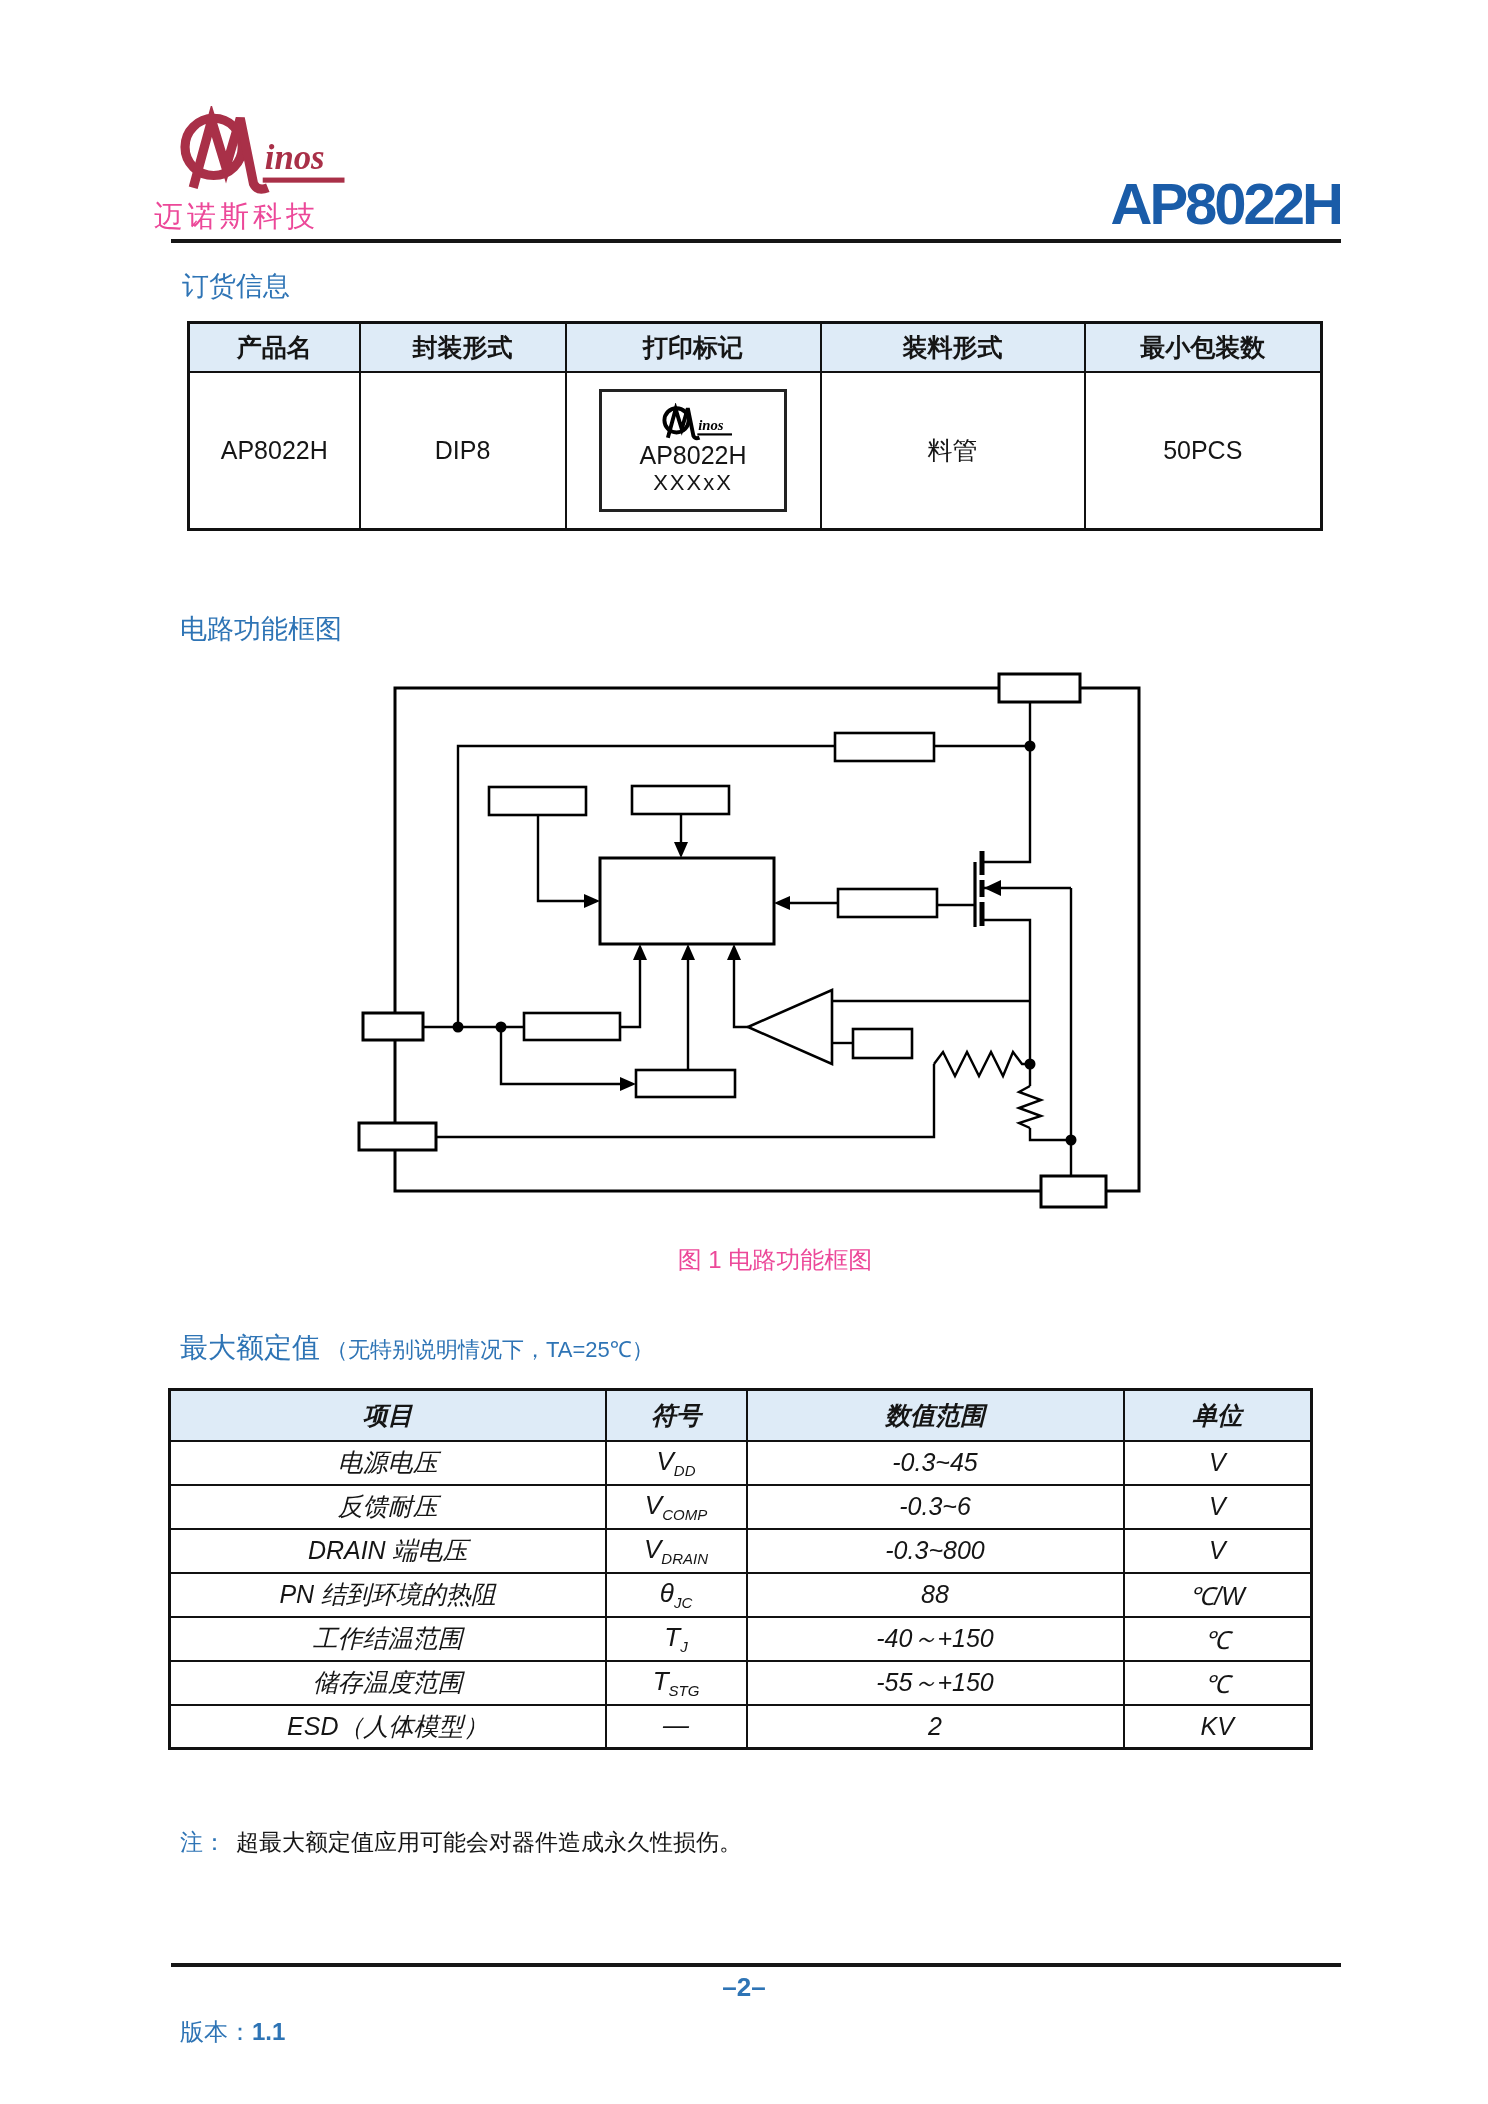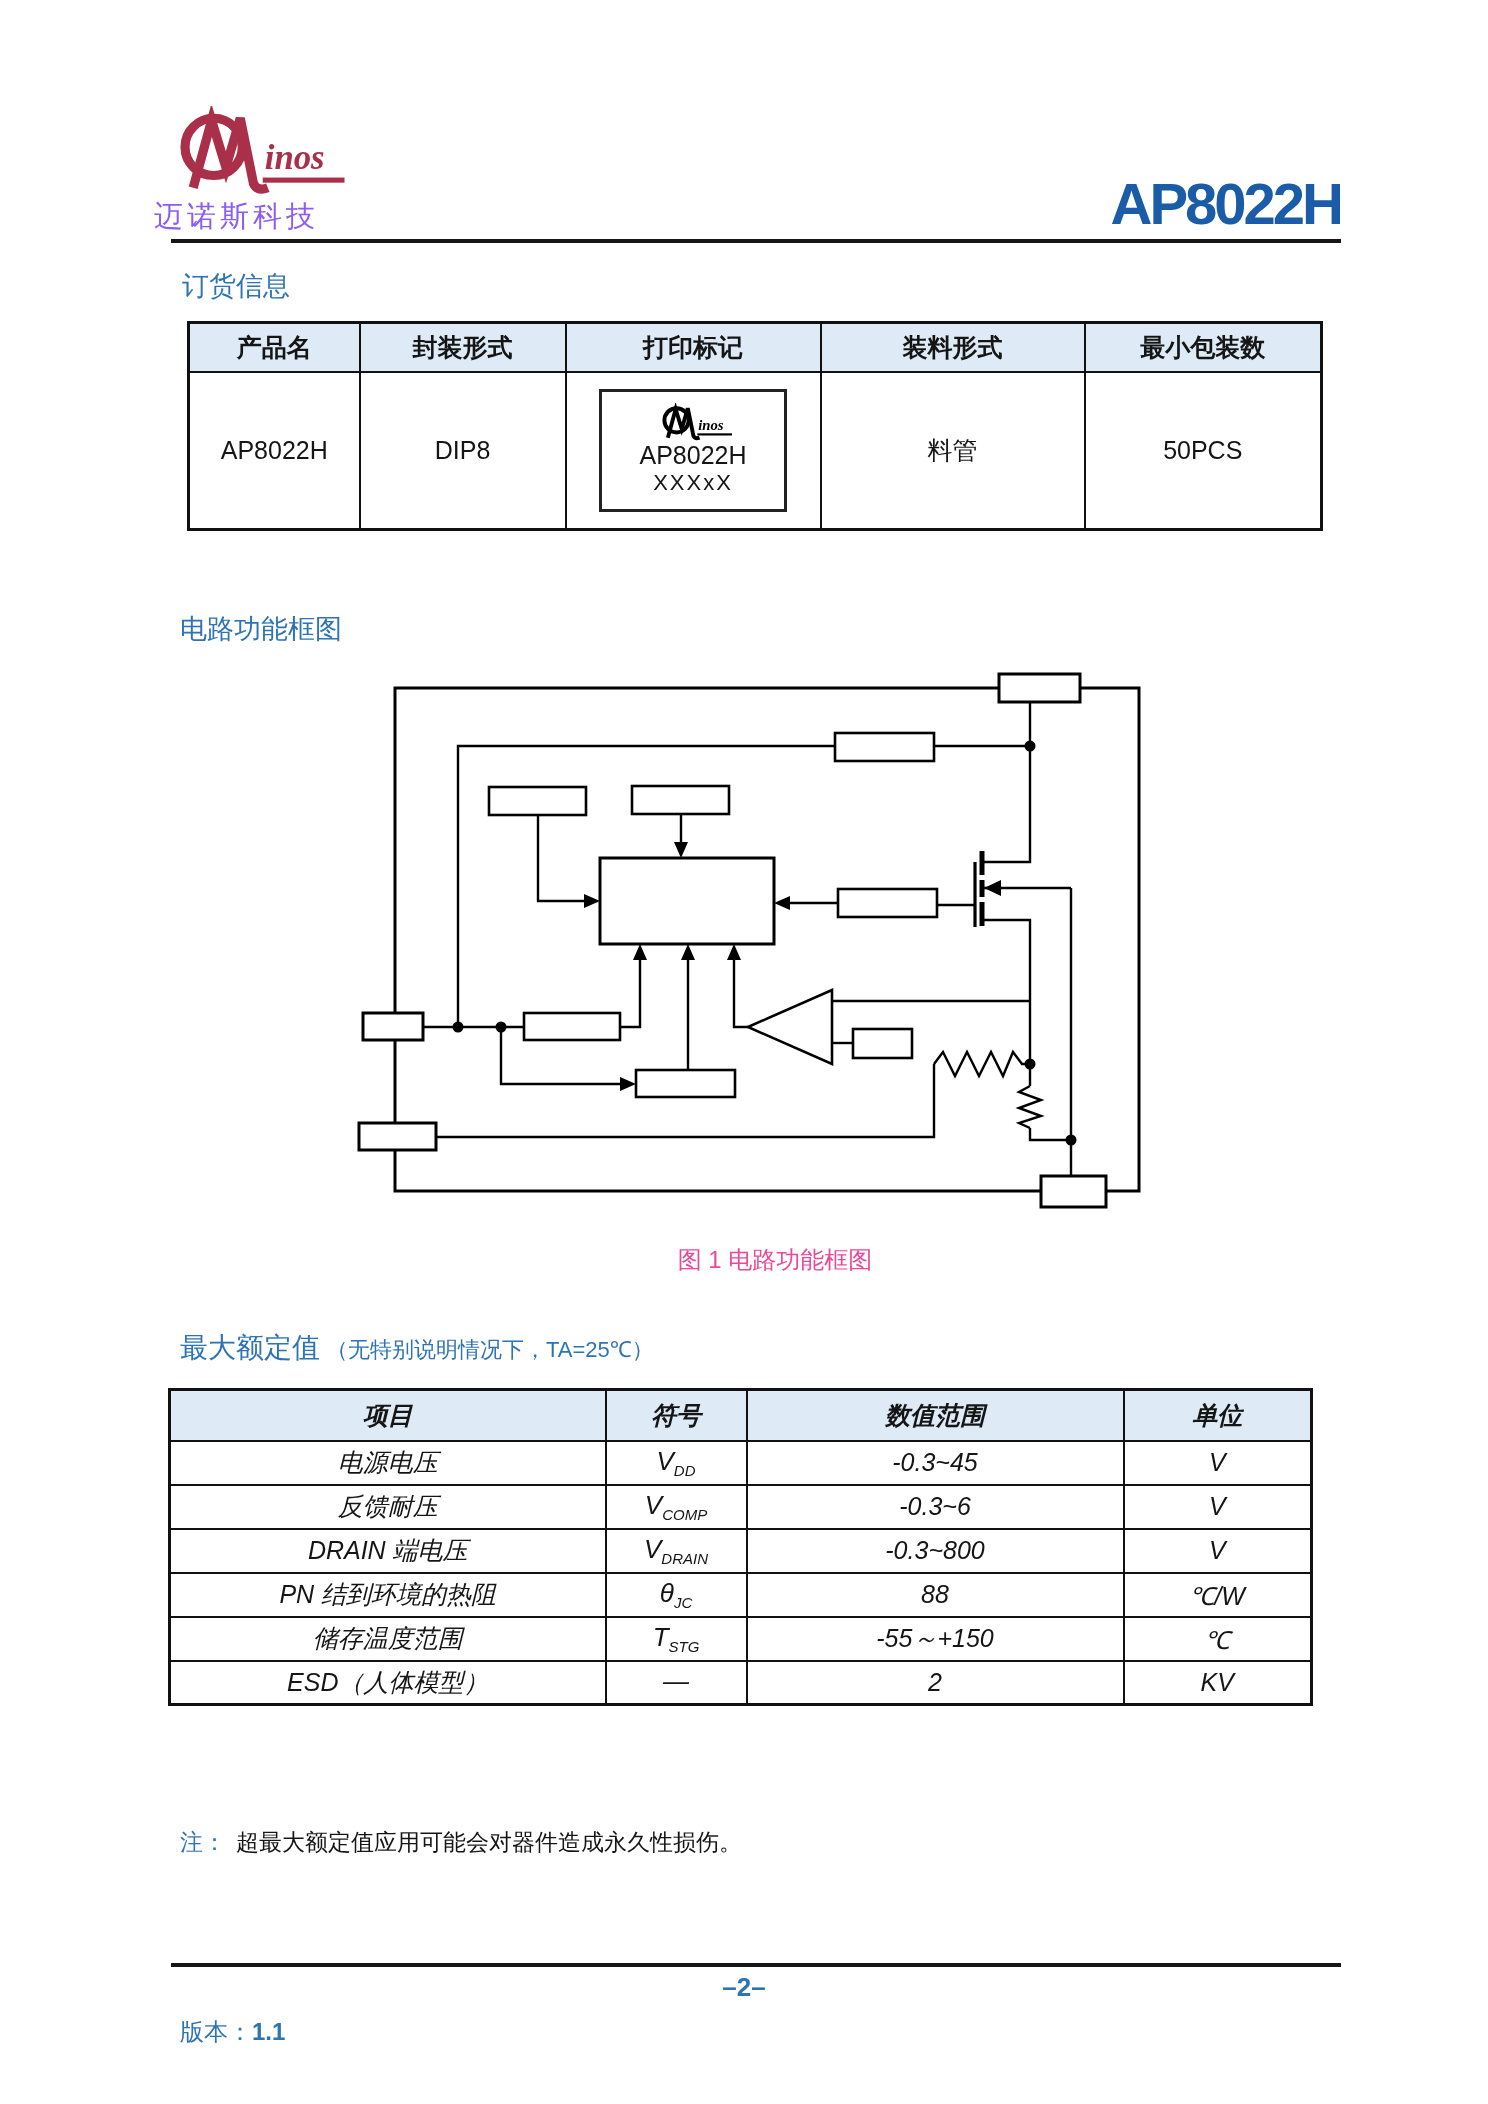--- a/index.html
+++ b/index.html
@@ -4,21 +4,21 @@
 <style>
   html,body { margin:0; padding:0; background:#e8e8e8; }
   #page {
     position:relative; width:1488px; height:2104px; margin:0 auto;
     background:#ffffff; overflow:hidden;
     font-family:"Liberation Sans", sans-serif; color:#151515;
   }
   .abs { position:absolute; }
 
   
-  .company-cn { left:154px; top:197px; font-size:29px; letter-spacing:4px; color:#8b5cf6; }
+  .company-cn { left:154px; top:197px; font-size:29px; letter-spacing:4px; color:#ec4899; }
   .part-title {
     left:900px; top:172px; width:441px; text-align:right;
     font-size:58px; font-weight:800; letter-spacing:-3px; line-height:1.1;
     color:#1A5CA8;
   }
   .rule { background:#161616; height:4px; width:1170px; left:171px; }
   .header-rule { top:239px; }
   .footer-rule { top:1963px; }
 
   .logo-red   { color:#A93048; }
@@ -261,20 +261,26 @@
       <td>-0.3~800</td>
       <td>V</td>
     </tr>
     <tr class="row">
       <td>PN 结到环境的热阻</td>
       <td><span class="sym-main">θ</span><sub class="sym-sub">JC</sub></td>
       <td>88</td>
       <td>℃/W</td>
     </tr>
     <tr class="row">
+      <td>工作结温范围</td>
+      <td><span class="sym-main">T</span><sub class="sym-sub">J</sub></td>
+      <td>-40～+150</td>
+      <td>℃</td>
+    </tr>
+    <tr class="row">
       <td>储存温度范围</td>
       <td><span class="sym-main">T</span><sub class="sym-sub">STG</sub></td>
       <td>-55～+150</td>
       <td>℃</td>
     </tr>
     <tr class="row">
       <td>ESD（人体模型）</td>
       <td><span class="sym-main">—</span><sub class="sym-sub"></sub></td>
       <td>2</td>
       <td>KV</td>

